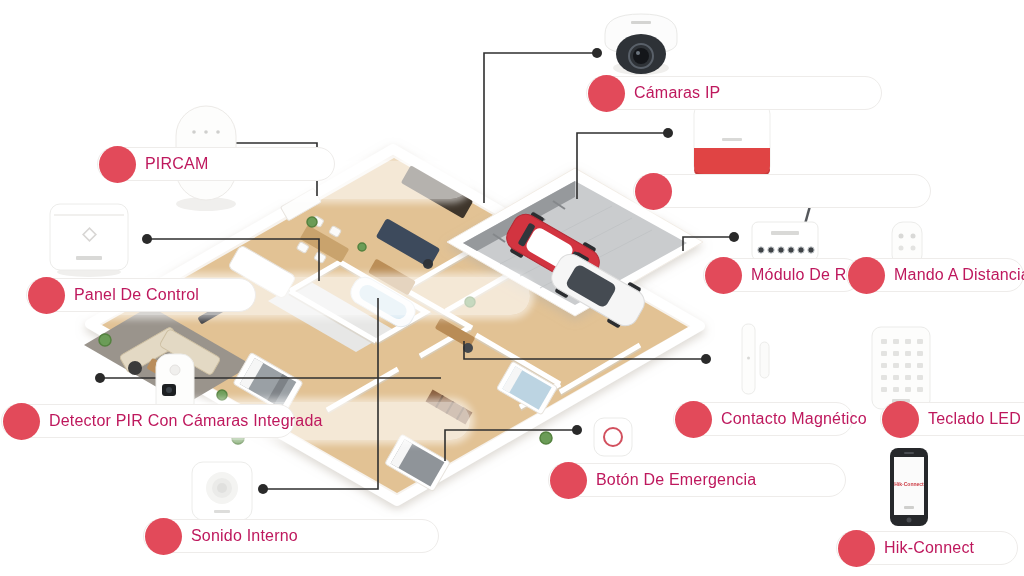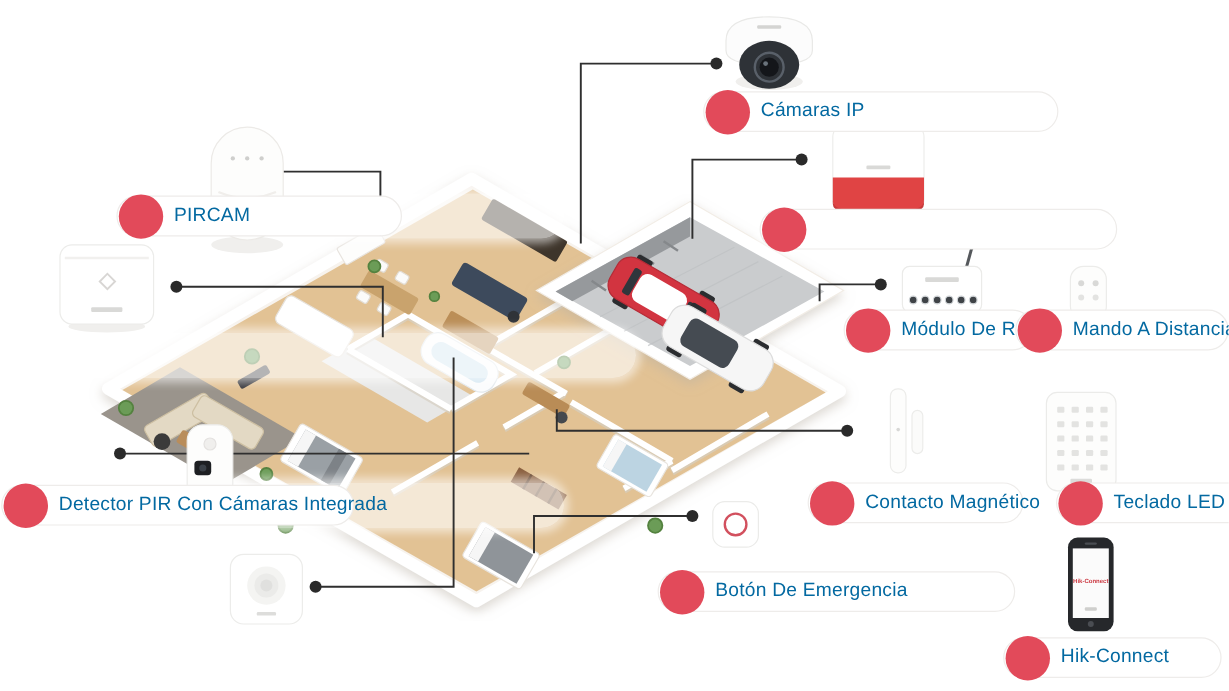--- a/index.html
+++ b/index.html
@@ -18,31 +18,31 @@
   #band-detector{left:1px;top:402px;width:469px}
   #band-boton{left:505px;top:460px;width:375px}
   #band-interno{left:143px;top:517px;width:442px}
   #band-hik{left:830px;top:529px;width:194px}
   
   .pill{position:absolute;height:34px;background:#fff;border:1px solid #eeecea;
         border-radius:18px;box-sizing:border-box;z-index:30;}
   .pill .dot{position:absolute;left:1px;top:-2px;width:37px;height:37px;border-radius:50%;
              background:#e24a5a;}
   .pill .txt{position:absolute;left:47px;top:0;line-height:32px;white-space:nowrap;
-             font-size:16px;letter-spacing:.2px;color:#0369a1;}
+             font-size:16px;letter-spacing:.2px;color:#be185d;}
   #pill-camaras{left:586px;top:76px;width:296px}
-  #pill-pircam{left:97px;top:163px;width:238px}
+  #pill-pircam{left:97px;top:147px;width:238px}
   #pill-panel{left:26px;top:278px;width:230px}
   #pill-externo{left:633px;top:174px;width:298px}
   #pill-modulo{left:703px;top:258px;width:158px}
   #pill-mando{left:846px;top:258px;width:178px}
   #pill-contacto{left:673px;top:402px;width:180px}
   #pill-teclado{left:880px;top:402px;width:182px}
   #pill-detector{left:1px;top:404px;width:294px}
-  #pill-boton{left:548px;top:476px;width:298px}
+  #pill-boton{left:548px;top:463px;width:298px}
   #pill-interno{left:143px;top:519px;width:296px}
   #pill-hik{left:836px;top:531px;width:182px}
   
   .dev{position:absolute;z-index:20;}
   #dev-camera{left:595px;top:10px}
   #dev-pircam{left:158px;top:98px}
   #dev-panel{left:44px;top:200px}
   #dev-siren{left:686px;top:102px}
   #dev-relay{left:746px;top:204px}
   #dev-mando{left:884px;top:218px}
@@ -379,20 +379,24 @@
   </div>
 
   <div class="pill" id="pill-camaras">
     <span class="dot"></span>
     <span class="txt">Cámaras IP</span>
   </div>
   <div class="pill" id="pill-pircam">
     <span class="dot"></span>
     <span class="txt">PIRCAM</span>
   </div>
+  <div class="pill" id="pill-panel">
+    <span class="dot"></span>
+    <span class="txt">Panel De Control</span>
+  </div>
   <div class="pill" id="pill-externo">
     <span class="dot"></span>
   </div>
   <div class="pill" id="pill-modulo">
     <span class="dot"></span>
     <span class="txt">Módulo De Relé</span>
   </div>
   <div class="pill" id="pill-mando">
     <span class="dot"></span>
     <span class="txt">Mando A Distancia</span>
@@ -406,18 +410,22 @@
     <span class="txt">Teclado LED</span>
   </div>
   <div class="pill" id="pill-detector">
     <span class="dot"></span>
     <span class="txt">Detector PIR Con Cámaras Integrada</span>
   </div>
   <div class="pill" id="pill-boton">
     <span class="dot"></span>
     <span class="txt">Botón De Emergencia</span>
   </div>
+  <div class="pill" id="pill-interno">
+    <span class="dot"></span>
+    <span class="txt">Sonido Interno</span>
+  </div>
   <div class="pill" id="pill-hik">
     <span class="dot"></span>
     <span class="txt">Hik-Connect</span>
   </div>
 
 </div>
 
 </body></html>

